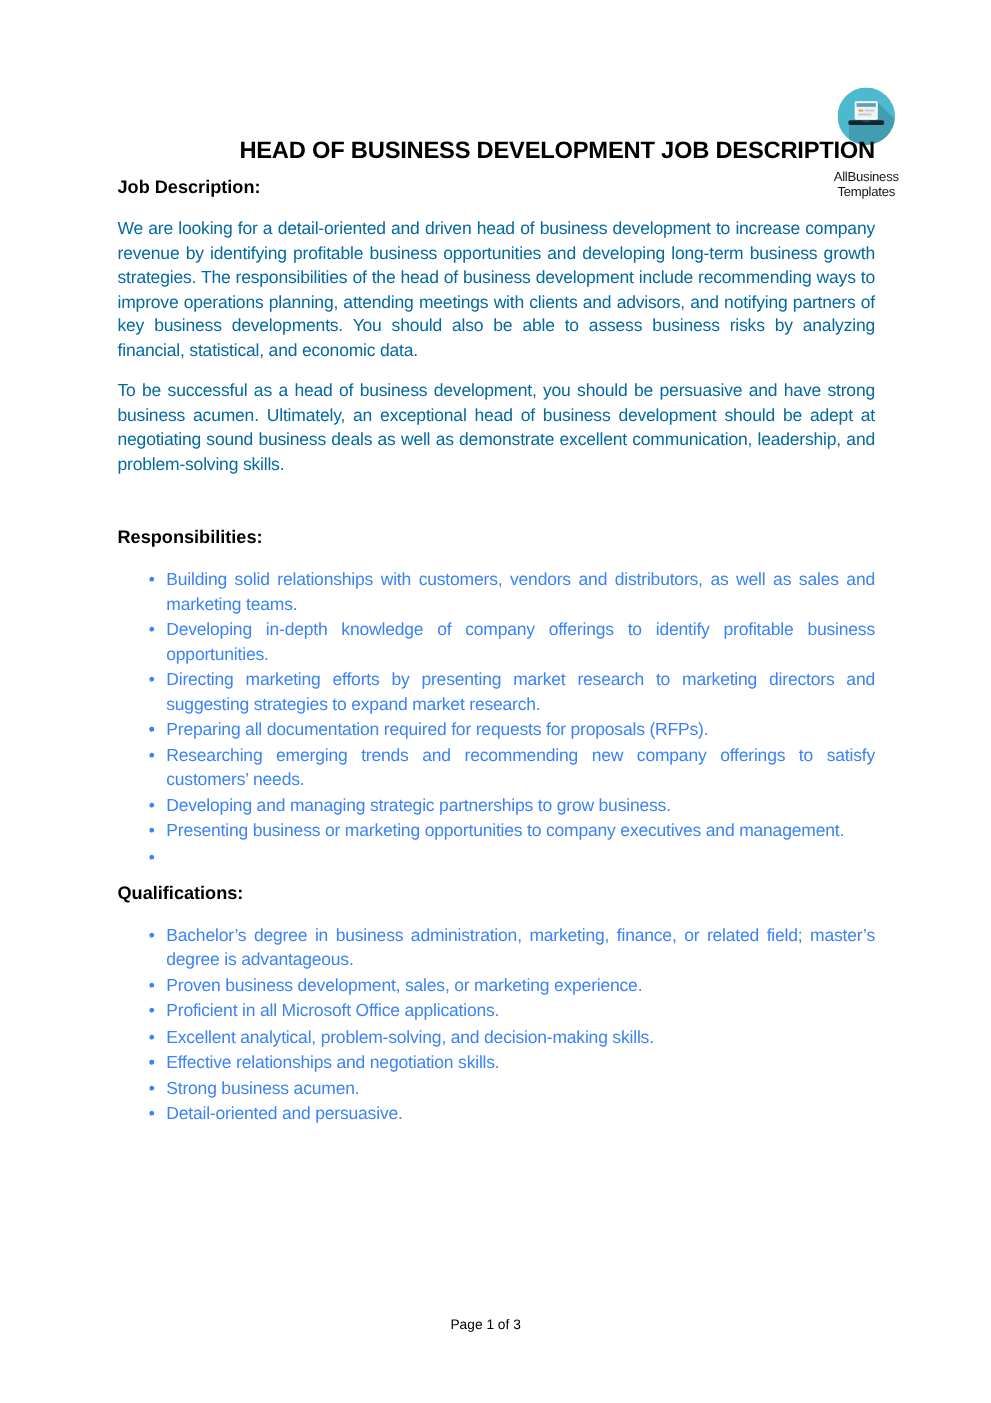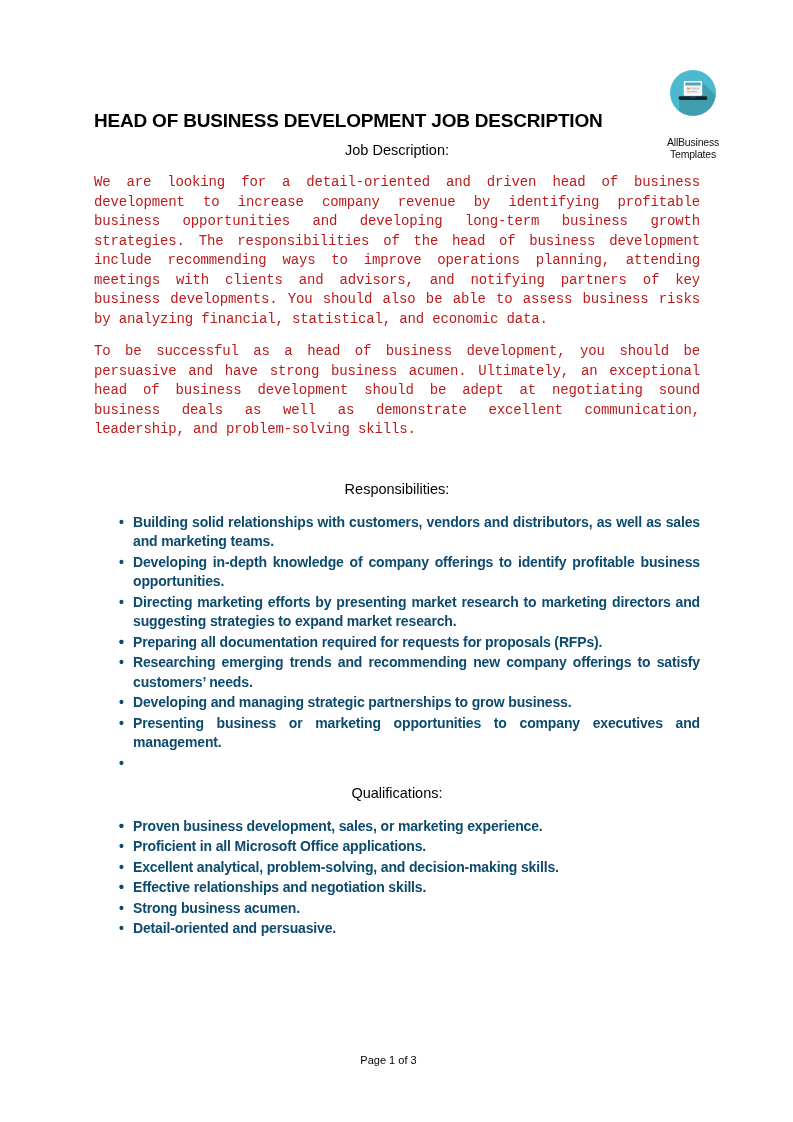--- a/index.html
+++ b/index.html
@@ -18,58 +18,55 @@
     position: absolute;
     left: 94px;
     top: 0;
     width: 606px;
   }
   h1.doc-title {
     margin: 110px 0 0 0;
     font-size: 19px;
     line-height: 21px;
     font-weight: bold;
-    text-align: left;
+    text-align: right;
     letter-spacing: -0.2px;
     color: #000000;
   }
   h2.doc-heading {
     margin: 10px 0 0 0;
     font-size: 14.5px;
     line-height: 19px;
-    font-weight: normal;
+    font-weight: bold;
     color: #000000;
-    text-align: center;
   }
   h2.section-gap { margin-top: 40px; }
   h2.section-gap-sm { margin-top: 31px; }
   p.doc-para {
     margin: 13px 0 0 0;
     font-size: 14px;
     line-height: 19.5px;
     text-align: justify;
     letter-spacing: -0.15px;
-    color: #b91c1c;
-    font-family: Liberation Mono, monospace;
+    color: #0369a1;
   }
   ul.doc-list {
     margin: 14px 0 0 0;
     padding: 0;
     list-style: none;
     font-size: 14px;
     line-height: 19.5px;
   }
   ul.doc-list li {
     position: relative;
     padding-left: 39px;
     text-align: justify;
     letter-spacing: -0.15px;
     margin: 0 0 1px 0;
-    color: #0c4a6e;
-    font-weight: bold;
+    color: #3b82f6;
   }
   .bullet {
     position: absolute;
     left: 25px;
     top: 0;
   }
   .bullet::before { content: "•"; }
   .logo {
     position: absolute;
     left: 656px;
@@ -184,20 +181,21 @@
           <span class="bullet"></span>
         </li>
       </ul>
 
     <h2 class="doc-heading section-gap-sm">Qualifications:</h2>
 
     <ul class="doc-list">
 
         <li>
           <span class="bullet"></span>
+          <span>Bachelor’s degree in business administration, marketing, finance, or related field; master’s degree is advantageous.</span>
         </li>
 
         <li>
           <span class="bullet"></span>
           <span>Proven business development, sales, or marketing experience.</span>
         </li>
 
         <li>
           <span class="bullet"></span>
           <span>Proficient in all Microsoft Office applications.</span>

